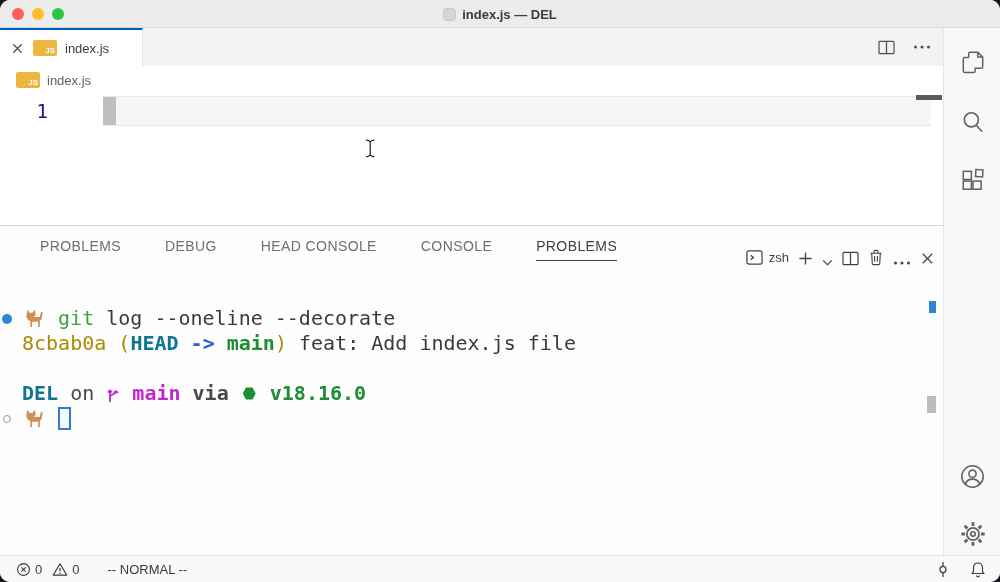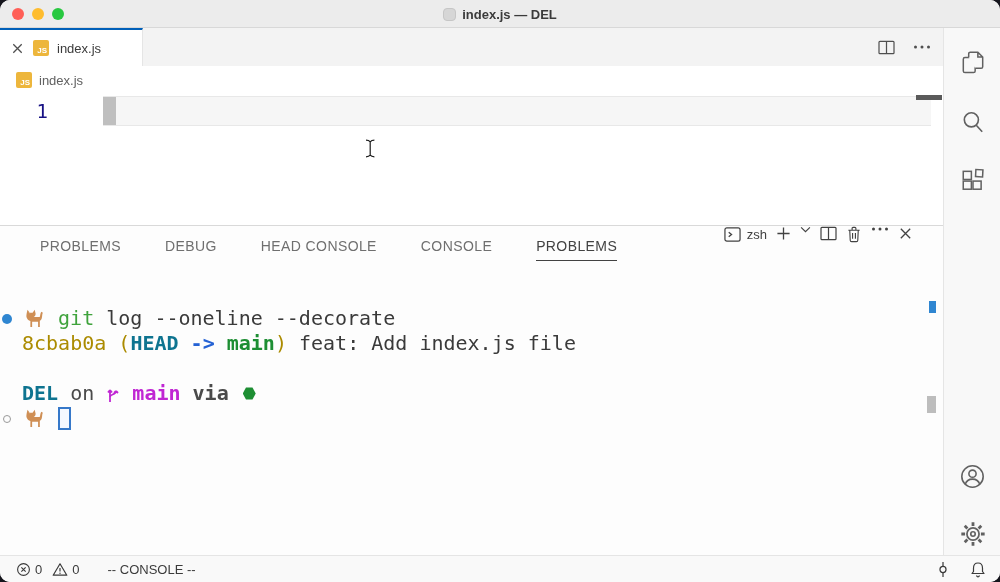--- a/index.html
+++ b/index.html
@@ -13,21 +13,21 @@
   .t-min   { left:32px; background:#febc2e; }
   .t-max   { left:52px; background:#28c840; }
   .title-center { position:absolute; left:0; right:0; top:0; height:28px; display:flex; align-items:center; justify-content:center; gap:6px; }
   .proxy-icon { width:13px; height:13px; border-radius:4px; background:#d6d6d6; border:1px solid #c6c6c6; }
   .title-text { font-size:13px; font-weight:bold; color:#3b3b3b; }
 
   
   .tabbar { position:absolute; left:0; top:28px; width:943px; height:38px; background:#f3f3f3; }
   .tab { position:absolute; left:0; top:0; width:143px; height:38px; background:#ffffff; border-top:2px solid var(--accent); border-right:1px solid #e5e5e5; display:flex; align-items:center; gap:8px; padding:0 10px; cursor:pointer; }
   .tab-label { font-size:13px; color:#3b3b3b; }
-  .js-badge { width:16px; height:16px; background:#edb63c; border-radius:2px; color:#fff; font-size:8px; font-weight:bold; display:flex; align-items:flex-end; justify-content:flex-end; padding:1px 2px; }
+  .js-badge { width:24px; height:16px; background:#edb63c; border-radius:2px; color:#fff; font-size:8px; font-weight:bold; display:flex; align-items:flex-end; justify-content:flex-end; padding:1px 2px; }
   .tab-actions { position:absolute; right:12px; top:0; height:38px; display:flex; align-items:center; gap:18px; }
   .icon-btn { display:flex; align-items:center; justify-content:center; cursor:pointer; color:#4f4f4f; }
 
   
   .breadcrumb { position:absolute; left:0; top:66px; width:943px; height:28px; background:#fff; display:flex; align-items:center; gap:7px; padding-left:16px; }
   .crumb-label { font-size:13px; color:#616161; }
 
   
   .editor { position:absolute; left:0; top:94px; width:943px; height:131px; background:#fff; }
   .gutter-num { position:absolute; left:26px; top:3px; width:22px; text-align:right; font-family:"DejaVu Sans Mono", monospace; font-size:19px; line-height:28px; color:#171184; }
@@ -35,21 +35,21 @@
   .block-cursor { position:absolute; left:0; top:0; width:13px; height:28px; background:#bfbfbf; }
   .overview-mark { position:absolute; left:916px; top:1px; width:26px; height:5px; background:#5a5a5a; }
   .mouse-ibeam { position:absolute; left:363px; top:139px; pointer-events:none; }
 
   
   .panel { position:absolute; left:0; top:225px; width:943px; height:330px; background:#fdfdfd; border-top:1px solid #d9d9d9; }
   .panel-header { position:absolute; left:0; top:0; width:943px; height:40px; display:flex; align-items:center; }
   .panel-tabs { display:flex; gap:28px; padding-left:24px; }
   .panel-tab { font-size:14px; letter-spacing:0.4px; color:#6f6f6f; cursor:pointer; padding:6px 0;margin-left:16px; }
   .panel-tab.active { color:#424242; border-bottom:1px solid #424242; }
-  .panel-actions { position:absolute; right:30px; top:0; height:40px; display:flex; align-items:flex-start; gap:9px; color:#424242; }
+  .panel-actions { position:absolute; right:8px; top:0; height:40px; display:flex; align-items:flex-end; gap:9px; color:#424242; }
   .shell-group { display:flex; align-items:center; gap:6px; cursor:pointer; }
   .shell-label { font-size:13px; color:#424242; }
 
   
   .terminal { position:absolute; left:22px; top:80px; width:900px; font-family:"DejaVu Sans Mono", monospace; font-size:20px; line-height:25px; white-space:pre; cursor:text; }
   .term-line { position:relative; height:25px; display:flex; align-items:center; }
   .deco { position:absolute; left:-15px; top:50%; transform:translate(-50%,-50%); width:10px; height:10px; border-radius:50%; }
   .deco.filled { background:var(--deco-blue); }
   .deco.hollow { width:8px; height:8px; border:1.5px solid #9a9a9a; background:transparent; }
   .hexagon { display:inline-block; width:13px; height:13px; background:var(--bold-green); clip-path:polygon(25% 4%,75% 4%,100% 50%,75% 96%,25% 96%,0% 50%); margin:0 2px; }
@@ -188,21 +188,21 @@
               <path d="M4.5 1.5 L6.3 4 L8.8 4 L10.6 1.5 L11.4 5 C11.4 6.3 10.8 7.3 9.7 7.8 L14.9 7.8 C15.5 6.1 15.3 4.4 16.3 3.2 L17.6 4 C16.8 5.2 17.2 7.2 16.6 9 C16.3 9.9 15.8 10.6 15 11 L15 16.3 L13.5 16.3 L13.5 11.8 L8.4 11.8 L8.4 16.3 L6.9 16.3 L6.9 11.2 C5.3 10.8 4.1 9.6 3.6 8 C3.2 6.9 3.8 3.5 4.5 1.5 Z" fill="#cf8f55"></path>
               <path d="M5.2 3.2 L6 4.5 L7 4.5 Z" fill="#fff" opacity="0.5"></path>
             </svg></span>
 <span style="color: rgb(58, 58, 58);"> </span><span style="color: rgb(63, 163, 60);">git</span><span style="color: rgb(58, 58, 58);"> log --oneline --decorate</span></div><div class="term-line"><span style="color: rgb(171, 139, 0);">8cbab0a (</span><span style="color: rgb(14, 116, 144); font-weight: bold;">HEAD</span><span style="color: rgb(58, 58, 58);"> </span><span style="color: rgb(37, 98, 212); font-weight: bold;">-&gt;</span><span style="color: rgb(58, 58, 58);"> </span><span style="color: rgb(29, 142, 51); font-weight: bold;">main</span><span style="color: rgb(171, 139, 0);">)</span><span style="color: rgb(58, 58, 58);"> feat: Add index.js file</span></div><div class="term-line"></div><div class="term-line"><span style="color: rgb(14, 116, 144); font-weight: bold;">DEL</span><span style="color: rgb(74, 74, 74);"> on </span>
   <span class="branch-icon"><svg width="14" height="20" viewBox="0 0 14 20">
               <path d="M4 18 L4 6 M4 6 L2 8.5 M4 6 L6 8.5" stroke="#c026d3" stroke-width="1.8" fill="none"></path>
               <path d="M4 13 C4 10 10 11 10 7 M10 7 L8 9 M10 7 L12 9" stroke="#c026d3" stroke-width="1.8" fill="none"></path>
             </svg></span>
 <span style="color: rgb(58, 58, 58);"> </span><span style="color: rgb(192, 38, 211); font-weight: bold;">main</span><span style="color: rgb(74, 74, 74); font-weight: bold;"> via </span>
   <span class="hexagon"></span>
-<span style="color: rgb(58, 58, 58);"> </span></div><div class="term-line"><span class="deco hollow"></span>
+<span style="color: rgb(58, 58, 58);"> </span><span style="color: rgb(29, 142, 51); font-weight: bold;">v18.16.0</span></div><div class="term-line"><span class="deco hollow"></span>
   <span class="cat-icon"><svg width="24" height="21" viewBox="0 0 20 18">
               <path d="M4.5 1.5 L6.3 4 L8.8 4 L10.6 1.5 L11.4 5 C11.4 6.3 10.8 7.3 9.7 7.8 L14.9 7.8 C15.5 6.1 15.3 4.4 16.3 3.2 L17.6 4 C16.8 5.2 17.2 7.2 16.6 9 C16.3 9.9 15.8 10.6 15 11 L15 16.3 L13.5 16.3 L13.5 11.8 L8.4 11.8 L8.4 16.3 L6.9 16.3 L6.9 11.2 C5.3 10.8 4.1 9.6 3.6 8 C3.2 6.9 3.8 3.5 4.5 1.5 Z" fill="#cf8f55"></path>
               <path d="M5.2 3.2 L6 4.5 L7 4.5 Z" fill="#fff" opacity="0.5"></path>
             </svg></span>
 <span style="color: rgb(58, 58, 58);"> </span>
   <span class="term-cursor"></span>
 </div></div>
   </div>
 
   <div class="scroll-mark-blue"></div>
@@ -262,21 +262,21 @@
             <path d="M5.7 5.7 L10.3 10.3 M10.3 5.7 L5.7 10.3" stroke="#3b3b3b" stroke-width="1.2"></path>
           </svg>
         <span>0</span>
         <svg width="16" height="15" viewBox="0 0 16 15" style="margin-left:6px;">
             <path d="M8 1.8 L14.8 13.2 L1.2 13.2 Z" stroke="#3b3b3b" stroke-width="1.2" fill="none" stroke-linejoin="round"></path>
             <line x1="8" y1="6" x2="8" y2="9.5" stroke="#3b3b3b" stroke-width="1.2"></line>
             <circle cx="8" cy="11.3" r="0.7" fill="#3b3b3b"></circle>
           </svg>
         <span>0</span>
       </span>
-      <span class="sb-mode">-- CONSOLE --</span>
+      <span class="sb-mode">-- NORMAL --</span>
     </div>
     <div class="sb-right">
       <span class="icon-btn">
         <svg width="14" height="17" viewBox="0 0 14 18">
             <line x1="7" y1="1" x2="7" y2="5.2" stroke="#3b3b3b" stroke-width="1.3"></line>
             <circle cx="7" cy="9" r="3.2" stroke="#3b3b3b" stroke-width="1.3" fill="none"></circle>
             <line x1="7" y1="12.8" x2="7" y2="17" stroke="#3b3b3b" stroke-width="1.3"></line>
           </svg>
       </span>
       <span class="icon-btn">

